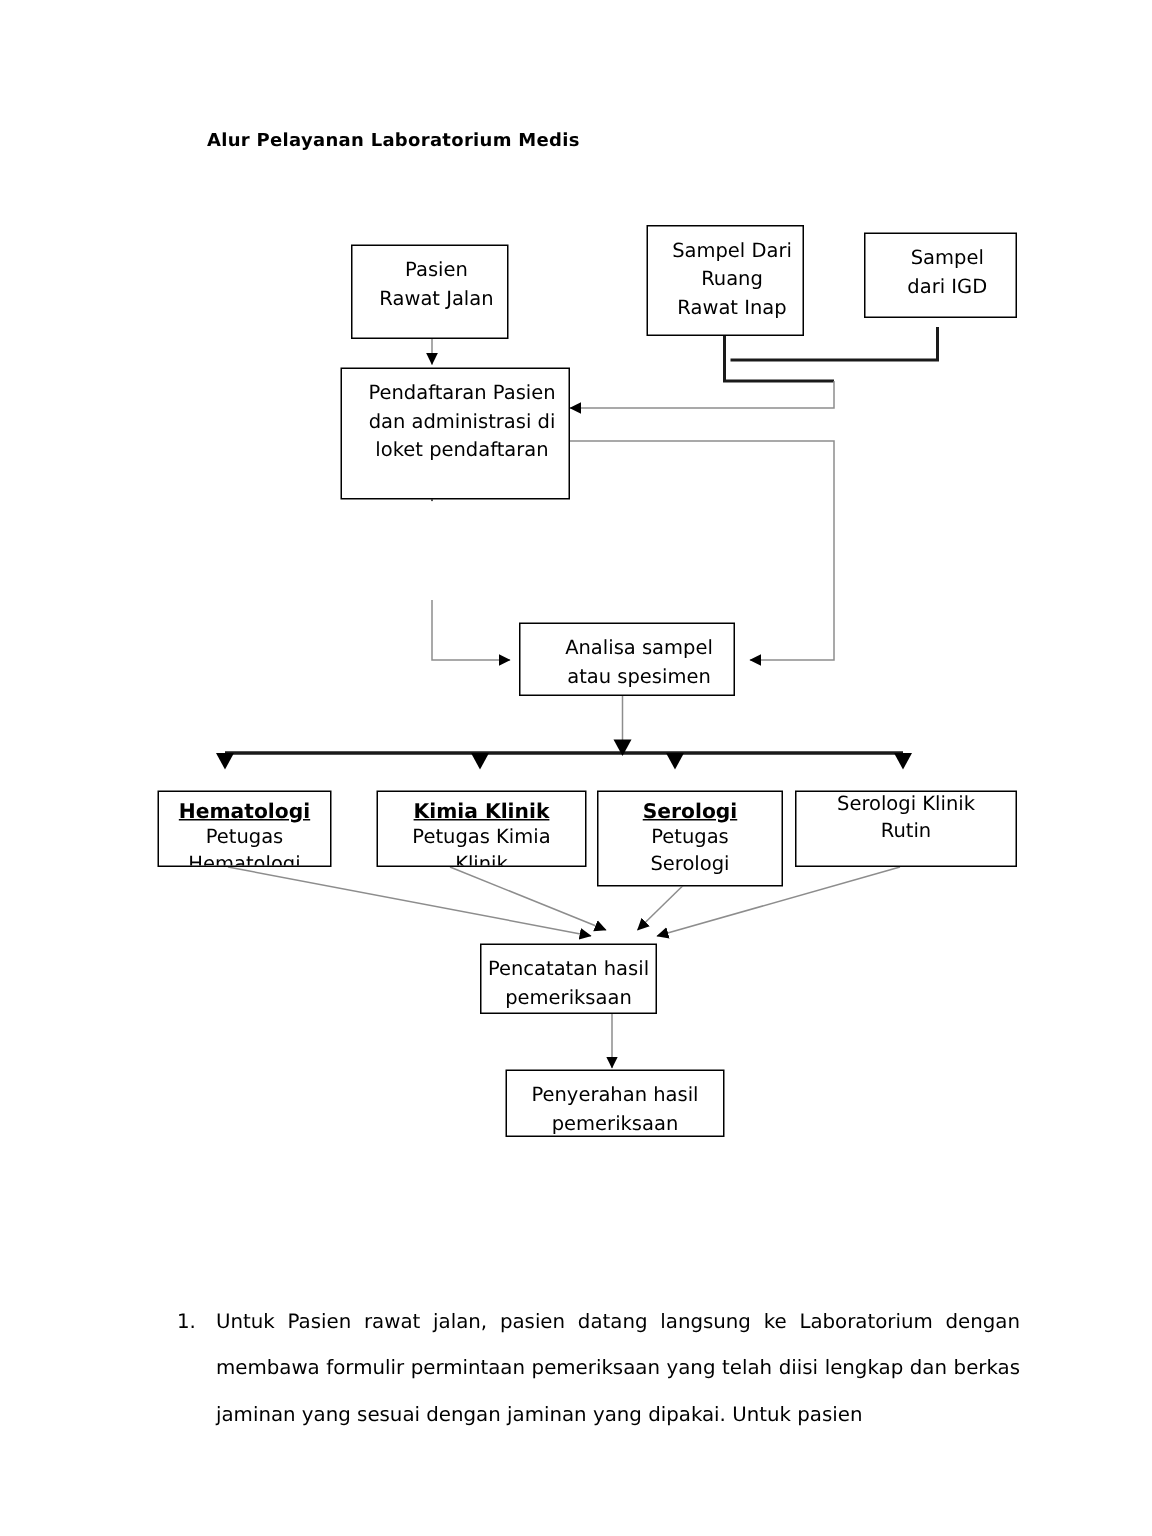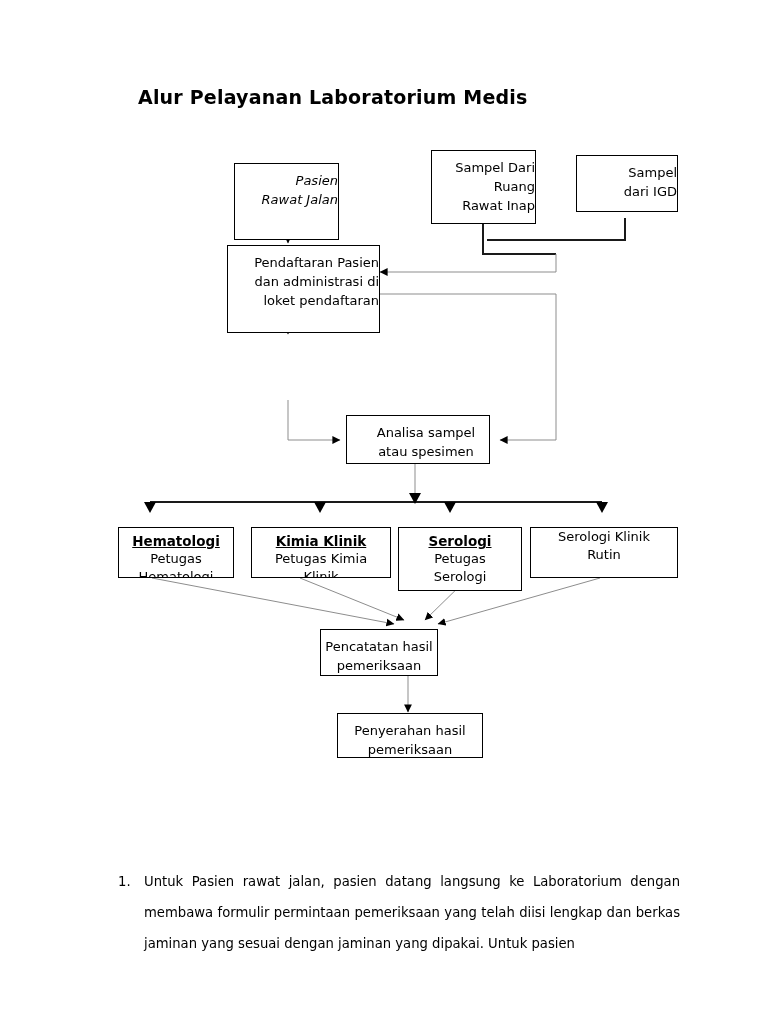--- a/index.html
+++ b/index.html
@@ -19,42 +19,42 @@
   #page {
     position: absolute;
     left: 0; top: 0;
     width: 768px;
     height: 1024px;
   }
   .title {
     position: absolute;
     left: 138px;
     top: 86px;
-    font-size: 19px;
+    font-size: 12px;
     font-weight: bold;
     letter-spacing: 0.2px;
     white-space: nowrap;
   }
   .node {
     position: absolute;
     box-sizing: border-box;
     border: 1px solid #000000;
     background: #ffffff;
     font-size: 13px;
     line-height: 19px;
     overflow: hidden;
     z-index: 3;
   }
   .node .txt {
     display: block;
     white-space: pre-line;
   }
   
   .node.left .txt {
-    text-align: right;
+    text-align: center;
     padding-left: 9px;
     padding-top: 7px;
   }
   
   .node.center .txt {
     text-align: center;
     padding-top: 7px;
   }
   
   .dept .head {
@@ -147,21 +147,21 @@
     <path class="ahead-dark" d="M596,502 L608,502 L602,513 Z"></path>
 
     <path class="thin" d="M152,578 L394,624" marker-end="url(#arrThin)"></path>
     <path class="thin" d="M300,578 L404,620" marker-end="url(#arrThin)"></path>
     <path class="thin" d="M468,578 L425,620" marker-end="url(#arrThin)"></path>
     <path class="thin" d="M600,578 L438,624" marker-end="url(#arrThin)"></path>
 
     <path class="thin" d="M408,676 L408,712" marker-end="url(#arrThin)"></path>
   </svg>
 
-  <div class="node left" style="left:234px; top:163px; width:105px; height:77px;font-style:italic;">
+  <div class="node left" style="left:234px; top:163px; width:105px; height:63px;">
     <span class="txt">Pasien
 Rawat Jalan</span>
   </div>
 
   <div class="node left" style="left:431px; top:150px; width:105px; height:74px;">
     <span class="txt">Sampel Dari
 Ruang
 Rawat Inap</span>
   </div>
 
@@ -175,21 +175,21 @@
 dan administrasi di
 loket pendaftaran</span>
   </div>
 
 
   <div class="node center" style="left:346px; top:415px; width:144px; height:49px;padding-left:16px;">
     <span class="txt">Analisa sampel
 atau spesimen</span>
   </div>
 
-  <div class="node dept" style="left:105px; top:527px; width:116px; height:51px;margin-left:13px;">
+  <div class="node dept" style="left:105px; top:527px; width:116px; height:51px;">
     <span class="head">Hematologi</span>
     <span class="sub">Petugas
 Hematologi</span>
   </div>
 
   <div class="node dept" style="left:251px; top:527px; width:140px; height:51px;">
     <span class="head">Kimia Klinik</span>
     <span class="sub">Petugas Kimia
 Klinik</span>
   </div>

